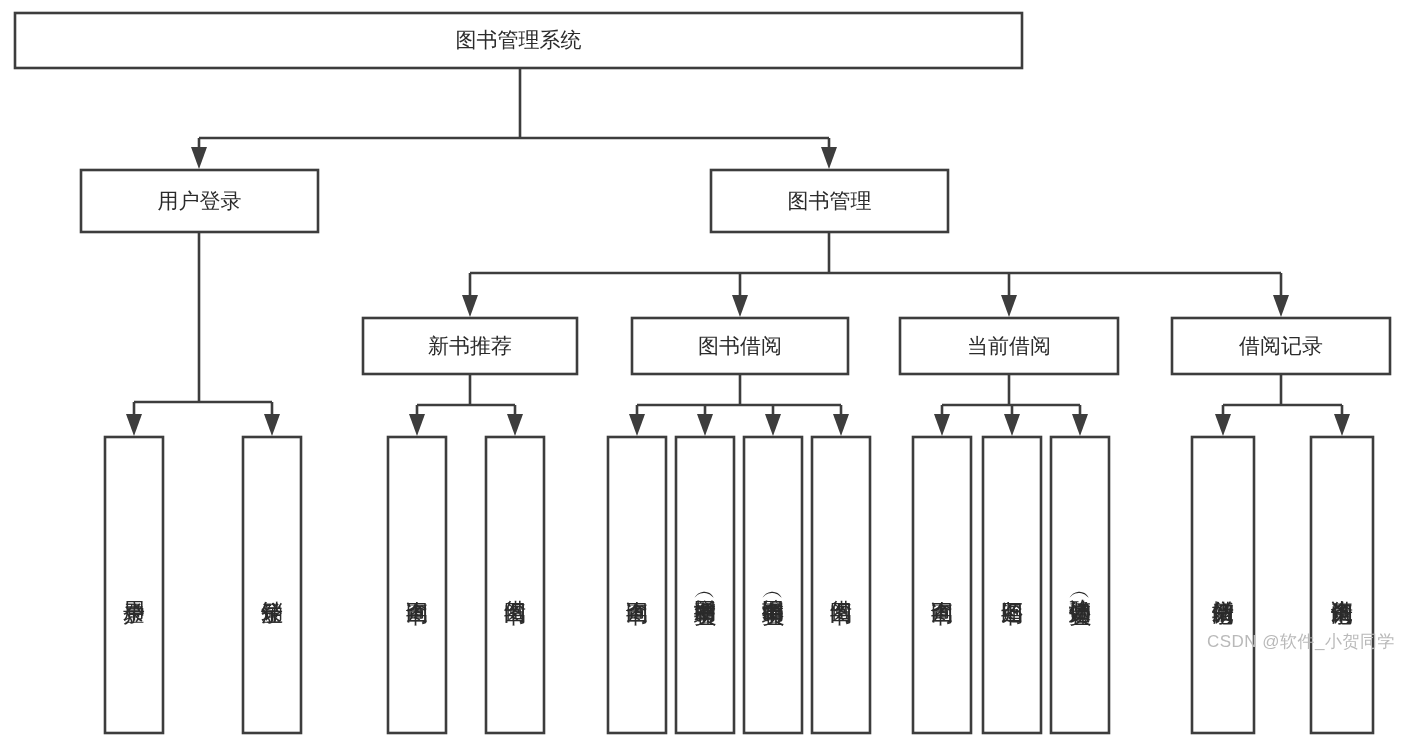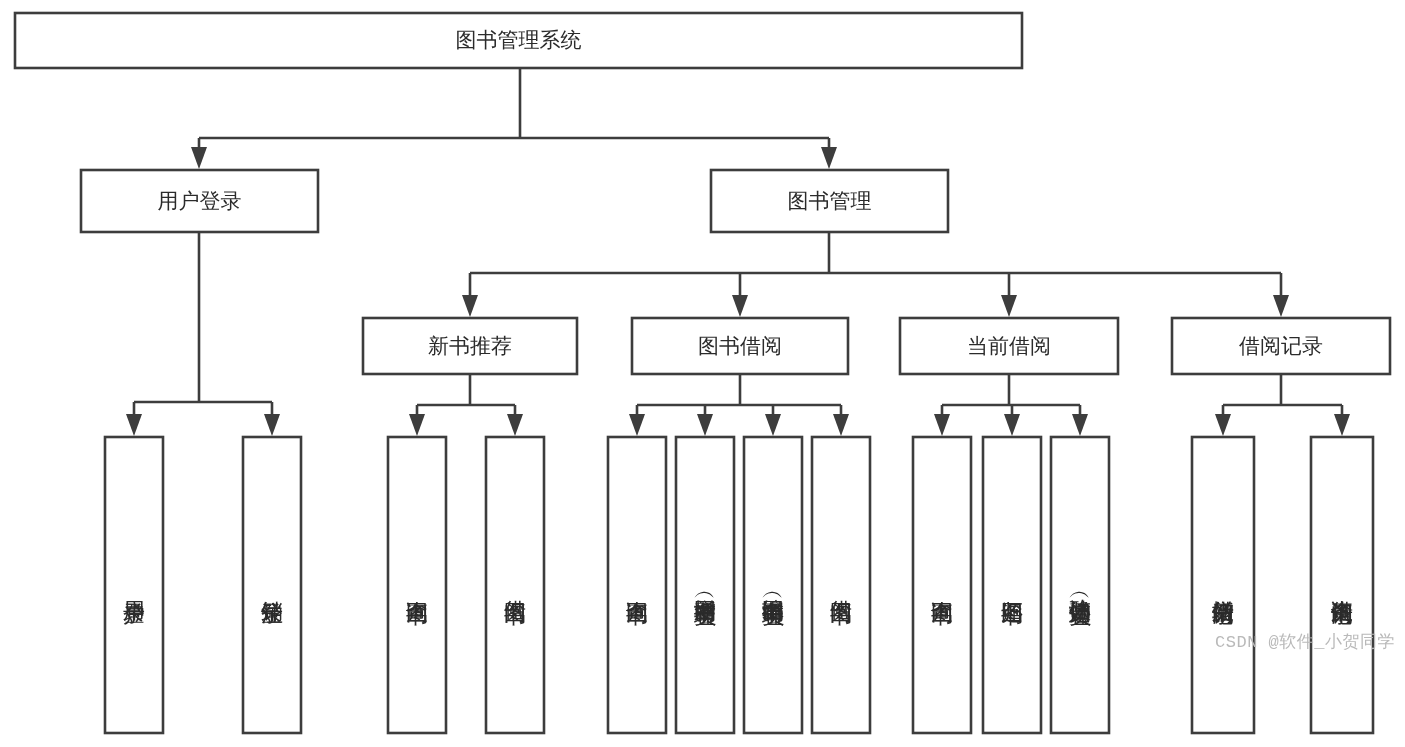--- a/index.html
+++ b/index.html
@@ -61,21 +61,21 @@
     position: absolute;
     display: flex;
     align-items: center;
     justify-content: center;
     pointer-events: none;
   }
   .watermark {
     position: absolute;
     right: 10px;
     bottom: 6px;
-    font-family: Liberation Mono, monospace;
+    font-family: Liberation Sans, sans-serif;
     font-size: 17px;
     color: #b9b9b9;
     letter-spacing: 0.5px;
     white-space: nowrap;
   }
 </style>
 </head>
 <body>
 
 <div id="diagram-root">

